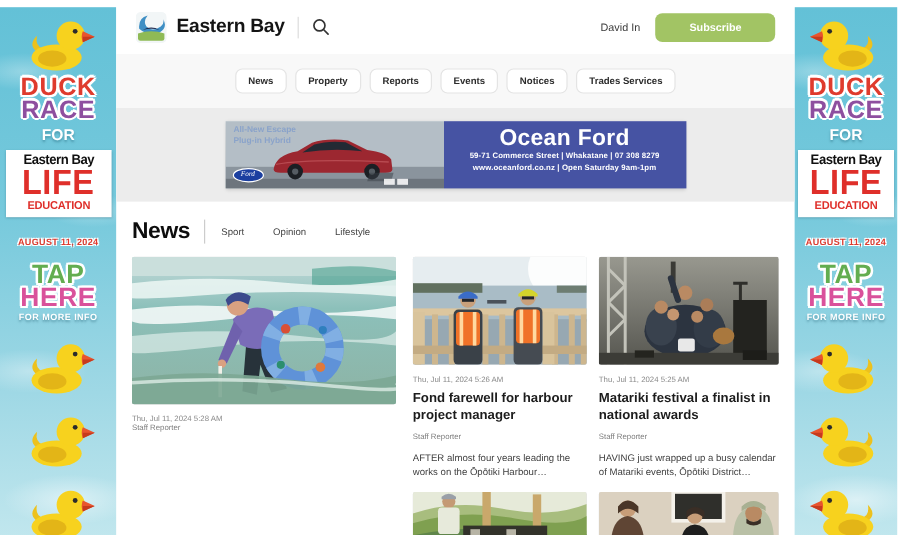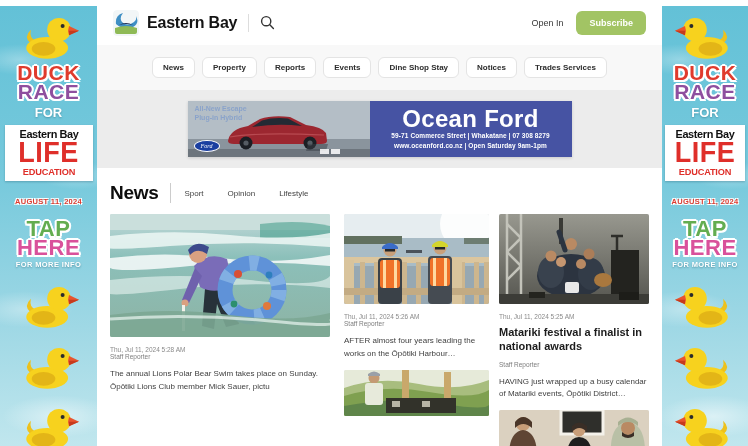--- a/index.html
+++ b/index.html
@@ -37,34 +37,34 @@
   
   #main{position:absolute;left:97px;top:0;width:565px;height:446px;background:#fff;}
 
   .hdr{height:45px;display:flex;align-items:center;padding:0 16px;background:#fff;}
   .logo{width:26px;height:26px;border-radius:4px;overflow:hidden;flex:0 0 auto;cursor:pointer;}
   .brand{margin-left:8px;font-size:16px;font-weight:700;color:#141414;letter-spacing:-.2px;cursor:pointer;}
   .vdiv{width:1px;height:18px;background:#ddd;margin:0 11px;}
   .search{width:15px;height:15px;cursor:pointer;}
   .hdr-spacer{flex:1;}
   .signin{font-size:9px;color:#3a3a3a;margin-right:13px;cursor:pointer;}
-  .subscribe{background:var(--accent,#a2c464);color:#fff;font-size:9px;font-weight:700;padding:7px 13px;border:none;border-radius:6px;cursor:pointer;}
+  .subscribe{background:var(--accent,#a2c464);color:#fff;font-size:9px;font-weight:700;padding:7px 28px;border:none;border-radius:6px;cursor:pointer;}
 
   .nav{height:45px;background:#f8f8f8;display:flex;align-items:center;justify-content:center;gap:7px;}
   .pill{background:#fff;border:1px solid #e4e4e4;border-radius:6px;padding:5px 10px;font-size:8px;font-weight:700;color:#2c2c2c;cursor:pointer;white-space:nowrap;}
 
   .band{height:78px;background:#ececec;display:flex;align-items:center;justify-content:center;}
   .banner{width:384px;height:56px;display:flex;box-shadow:0 1px 3px rgba(0,0,0,.15);cursor:pointer;}
   .banner-left{position:relative;width:182px;overflow:hidden;background:linear-gradient(180deg,#c3ccd3 0%,#a7b1ba 55%,#8b959e 100%);}
   .car-text{position:absolute;left:7px;top:4px;color:rgba(110,145,205,.6);font-size:7px;font-weight:700;line-height:1.25;text-align:left;}
   .ford-badge{position:absolute;left:6px;bottom:5px;width:24px;height:10px;border-radius:50%;background:#1b3fa0;border:1px solid #fff;color:#fff;font-size:6px;font-style:italic;font-family:"Liberation Serif",serif;display:flex;align-items:center;justify-content:center;}
   .fineprint{position:absolute;right:30px;bottom:3px;display:flex;gap:2px;}
   .fineprint i{display:block;width:9px;height:5px;background:rgba(255,255,255,.85);}
   .banner-right{flex:1;background:var(--banner-blue,#4653a3);color:#fff;text-align:center;padding-top:5px;}
-  .banner-title{font-size:24px;font-weight:600;letter-spacing:.3px;line-height:1.05;}
+  .banner-title{font-size:19px;font-weight:600;letter-spacing:.3px;line-height:1.05;}
   .banner-line{font-size:6.5px;font-weight:700;line-height:1.55;letter-spacing:.1px;}
 
   .content{padding:10px 12px 0 13px;}
   .news-row{display:flex;align-items:center;margin:4px 0 10px;}
   .news-title{font-size:19px;font-weight:800;color:#0d0d0d;letter-spacing:-.3px;}
   .news-row .vdiv{height:20px;margin:0 13px 0 12px;background:#ccc;}
   .tab{font-size:8px;color:#444;margin-right:24px;cursor:pointer;}
 
   .cols{display:flex;}
   .col1{width:220px;}
@@ -169,30 +169,29 @@
           <path d="M2 18 Q13 14 24 18 L24 22 Q24 24 22 24 L4 24 Q2 24 2 22 Z" fill="#8fba56"></path>
         </svg>
       </div>
       <div class="brand">Eastern Bay</div>
       <div class="vdiv"></div>
       <svg class="search" viewBox="0 0 15 15">
         <circle cx="6.2" cy="6.2" r="4.6" fill="none" stroke="#333" stroke-width="1.4"></circle>
         <line x1="9.8" y1="9.8" x2="13.4" y2="13.4" stroke="#333" stroke-width="1.4" stroke-linecap="round"></line>
       </svg>
       <div class="hdr-spacer"></div>
-      <div class="signin">Open In</div>
+      <div class="signin">David In</div>
       <button class="subscribe">Subscribe</button>
     </header>
 
     <nav class="nav">
       <div class="pill">News</div>
       <div class="pill">Property</div>
       <div class="pill">Reports</div>
       <div class="pill">Events</div>
-      <div class="pill">Dine Shop Stay</div>
       <div class="pill">Notices</div>
       <div class="pill">Trades Services</div>
     </nav>
 
     <div class="band">
       <div class="banner">
         <div class="banner-left">
           <svg viewBox="0 0 182 56" preserveAspectRatio="xMidYMid slice">
             <rect width="182" height="56" fill="#b4bec6"></rect>
             <rect y="38" width="182" height="18" fill="#8a949d"></rect>
@@ -269,21 +268,20 @@
                 <circle cx="157" cy="92" r="4" fill="#e0793c"></circle>
                 <circle cx="159" cy="61" r="3.4" fill="#2f7fbe"></circle>
                 <circle cx="124" cy="90" r="3.4" fill="#2c8f6e"></circle>
               </g>
               <path d="M0 101 Q60 93 120 101 T220 99 V123 H0 Z" fill="#7ca793" opacity=".9"></path>
               <path d="M0 105 Q80 99 160 107 T220 105" stroke="#e9f5ef" stroke-width="3" fill="none" opacity=".7"></path>
             </svg>
           </figure>
           <div class="time">Thu, Jul 11, 2024 5:28 AM</div>
           <div class="byline">Staff Reporter</div>
-          <p class="teaser">The annual Lions Polar Bear Swim takes place on Sunday. Ōpōtiki Lions Club member Mick Sauer, pictu</p>
         </article>
 
         <article class="col2">
           <figure class="fig-sm">
             <svg viewBox="0 0 145 90" preserveAspectRatio="xMidYMid slice">
               <rect width="145" height="90" fill="#e6edf0"></rect>
               <circle cx="122" cy="10" r="26" fill="#ffffff" opacity=".85"></circle>
               <rect y="24" width="145" height="30" fill="#a9bcc6"></rect>
               <rect y="22" width="58" height="8" fill="#61705f"></rect>
               <rect x="120" y="24" width="25" height="6" fill="#6d7d72"></rect>
@@ -317,20 +315,21 @@
                 <rect x="89" y="44" width="3" height="28" fill="#ffd9a0"></rect>
                   <rect x="100" y="44" width="3" height="28" fill="#ffd9a0"></rect>
                 <circle cx="96" cy="34" r="6.5" fill="#c9a07b"></circle>
                 <path d="M88 31 Q96 23 104 31 L104 33 L88 33 Z" fill="#d4d42c"></path>
                 <rect x="91" y="33" width="10" height="2.5" fill="#23262a"></rect>
               </g>
               <rect x="62" y="36" width="16" height="3" fill="#4a525a"></rect>
             </svg>
           </figure>
           <div class="time">Thu, Jul 11, 2024 5:26 AM</div>
+          <h2 class="hl2">Fond farewell for harbour project manager</h2>
           <div class="byline">Staff Reporter</div>
           <p class="teaser">AFTER almost four years leading the works on the Ōpōtiki Harbour development, David...</p>
           <figure class="fig-bottom">
             <svg viewBox="0 0 145 46" preserveAspectRatio="xMidYMid slice">
               <rect width="145" height="46" fill="#e6ead9"></rect>
               <path d="M0 18 Q35 6 75 14 T145 10 V46 H0 Z" fill="#a8bd7e"></path>
               <path d="M0 26 Q40 14 85 22 T145 20 V46 H0 Z" fill="#7fa050"></path>
               <path d="M0 36 Q50 26 100 34 T145 32 V46 H0 Z" fill="#5f854a"></path>
               <rect x="58" y="0" width="7" height="42" fill="#c9a86b"></rect>
               <rect x="100" y="2" width="7" height="40" fill="#c9a86b"></rect>

